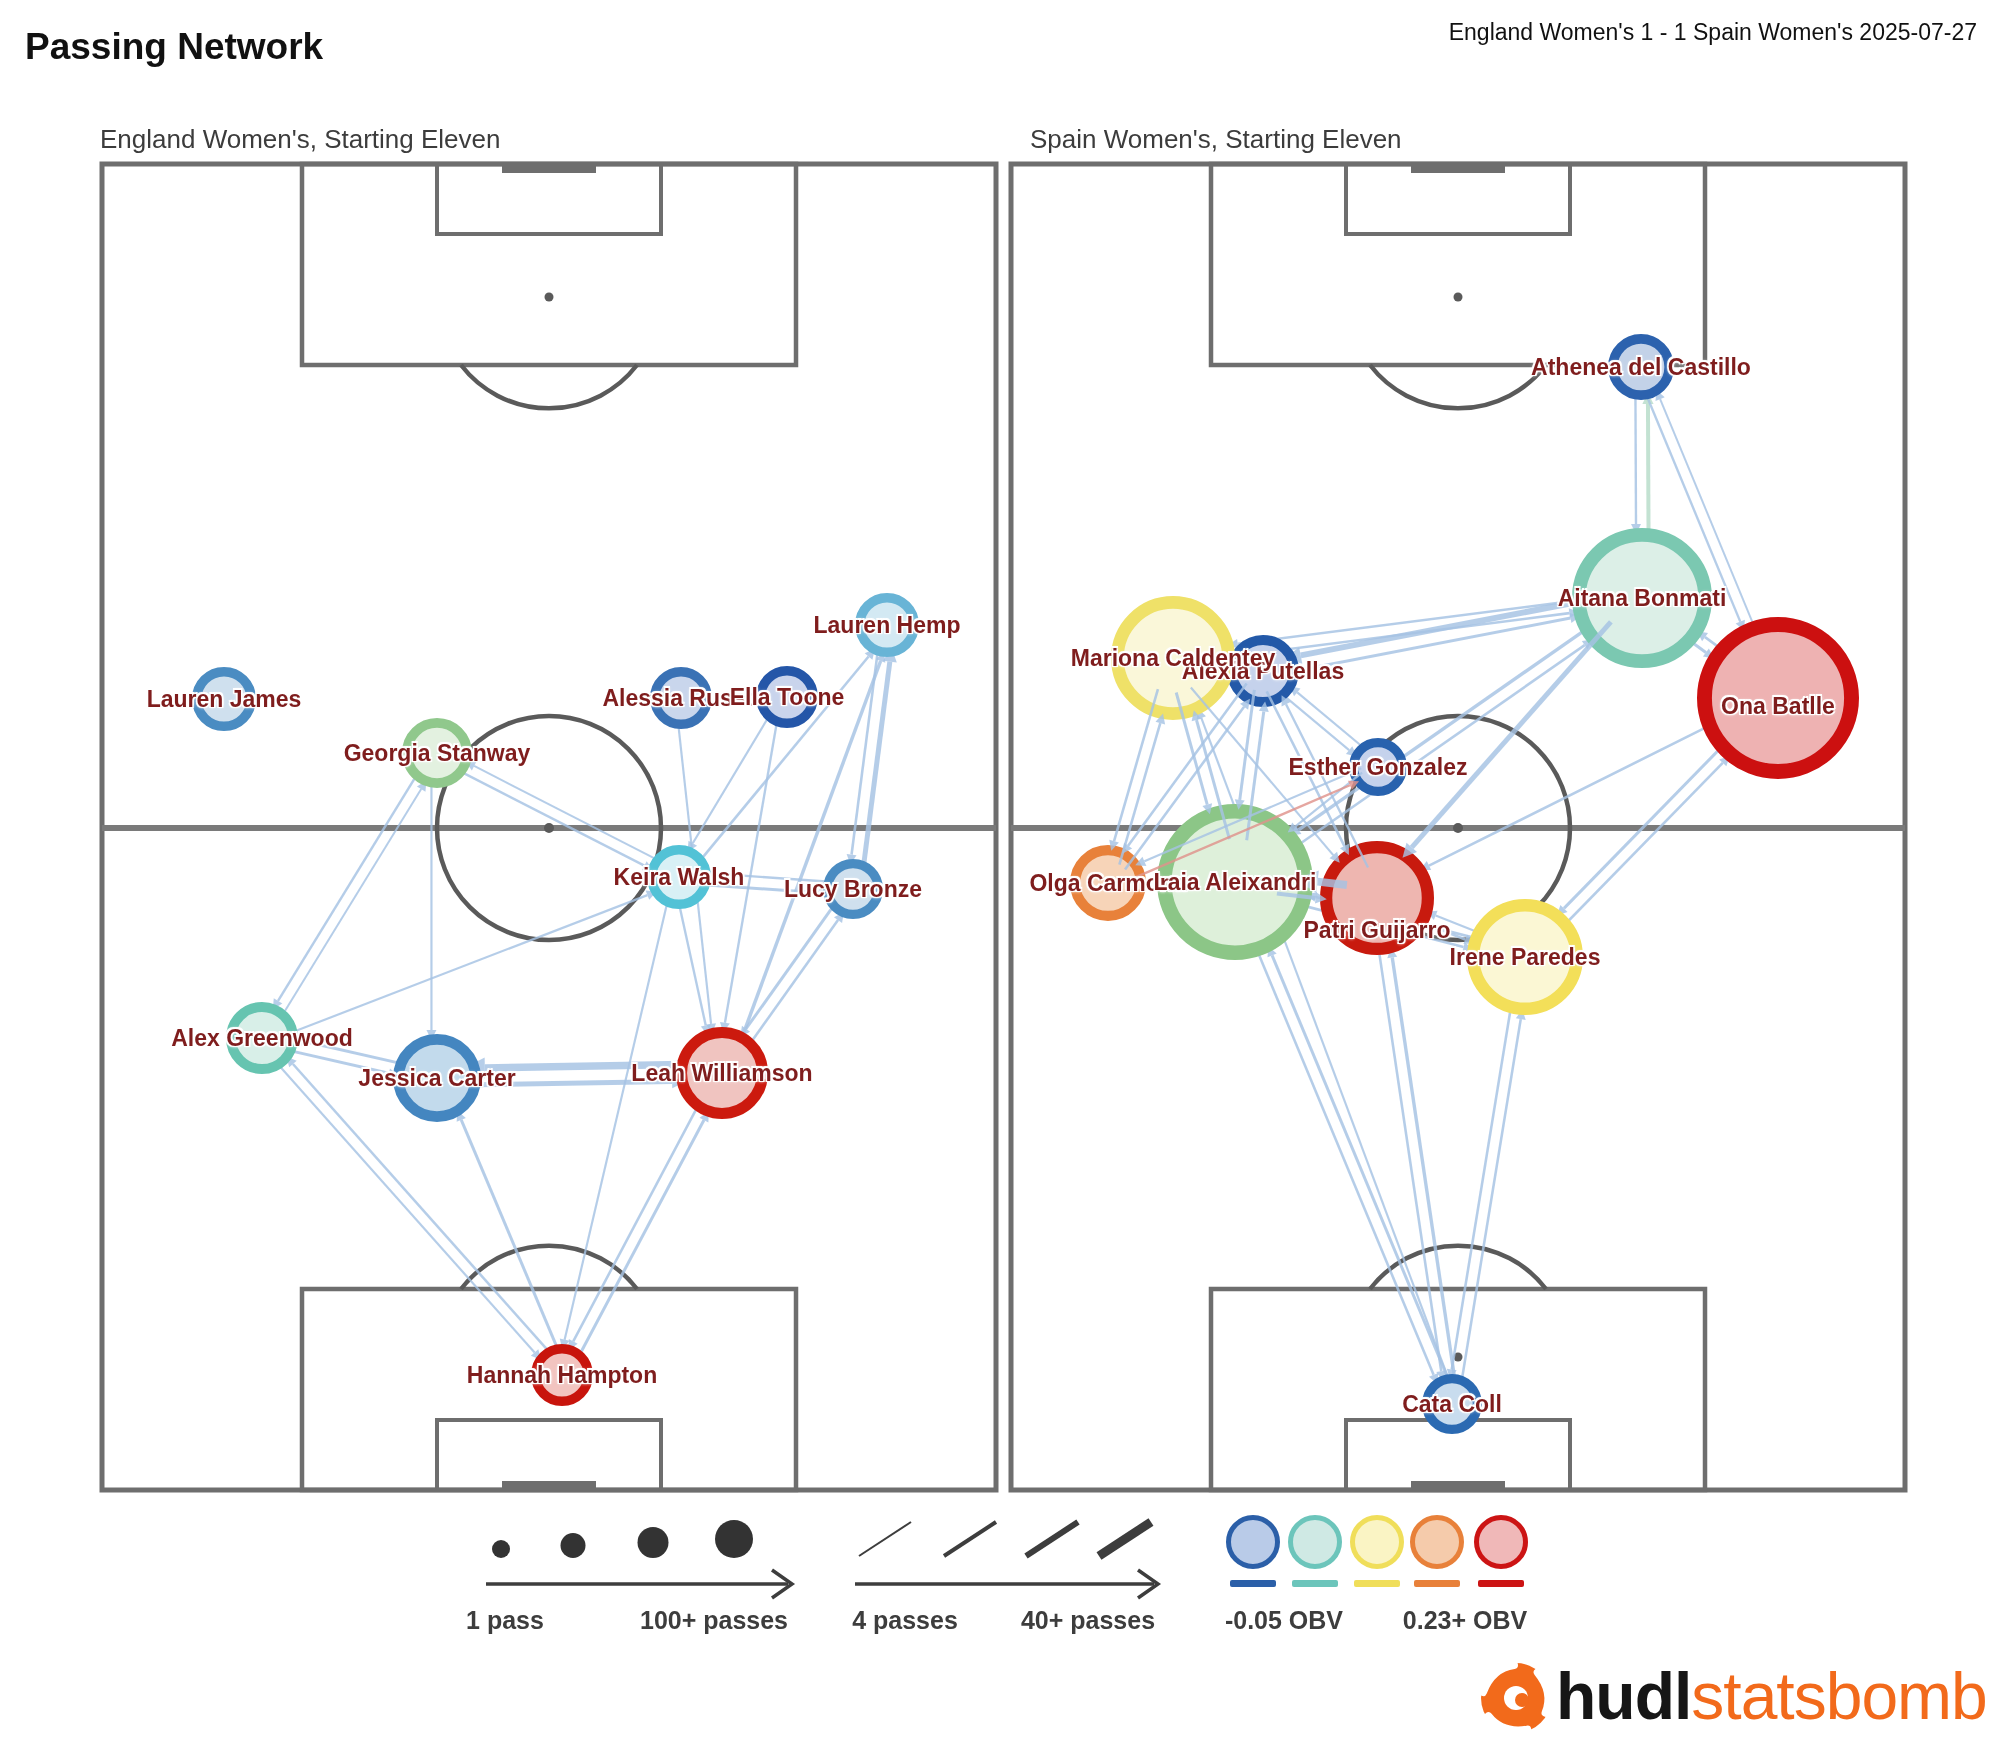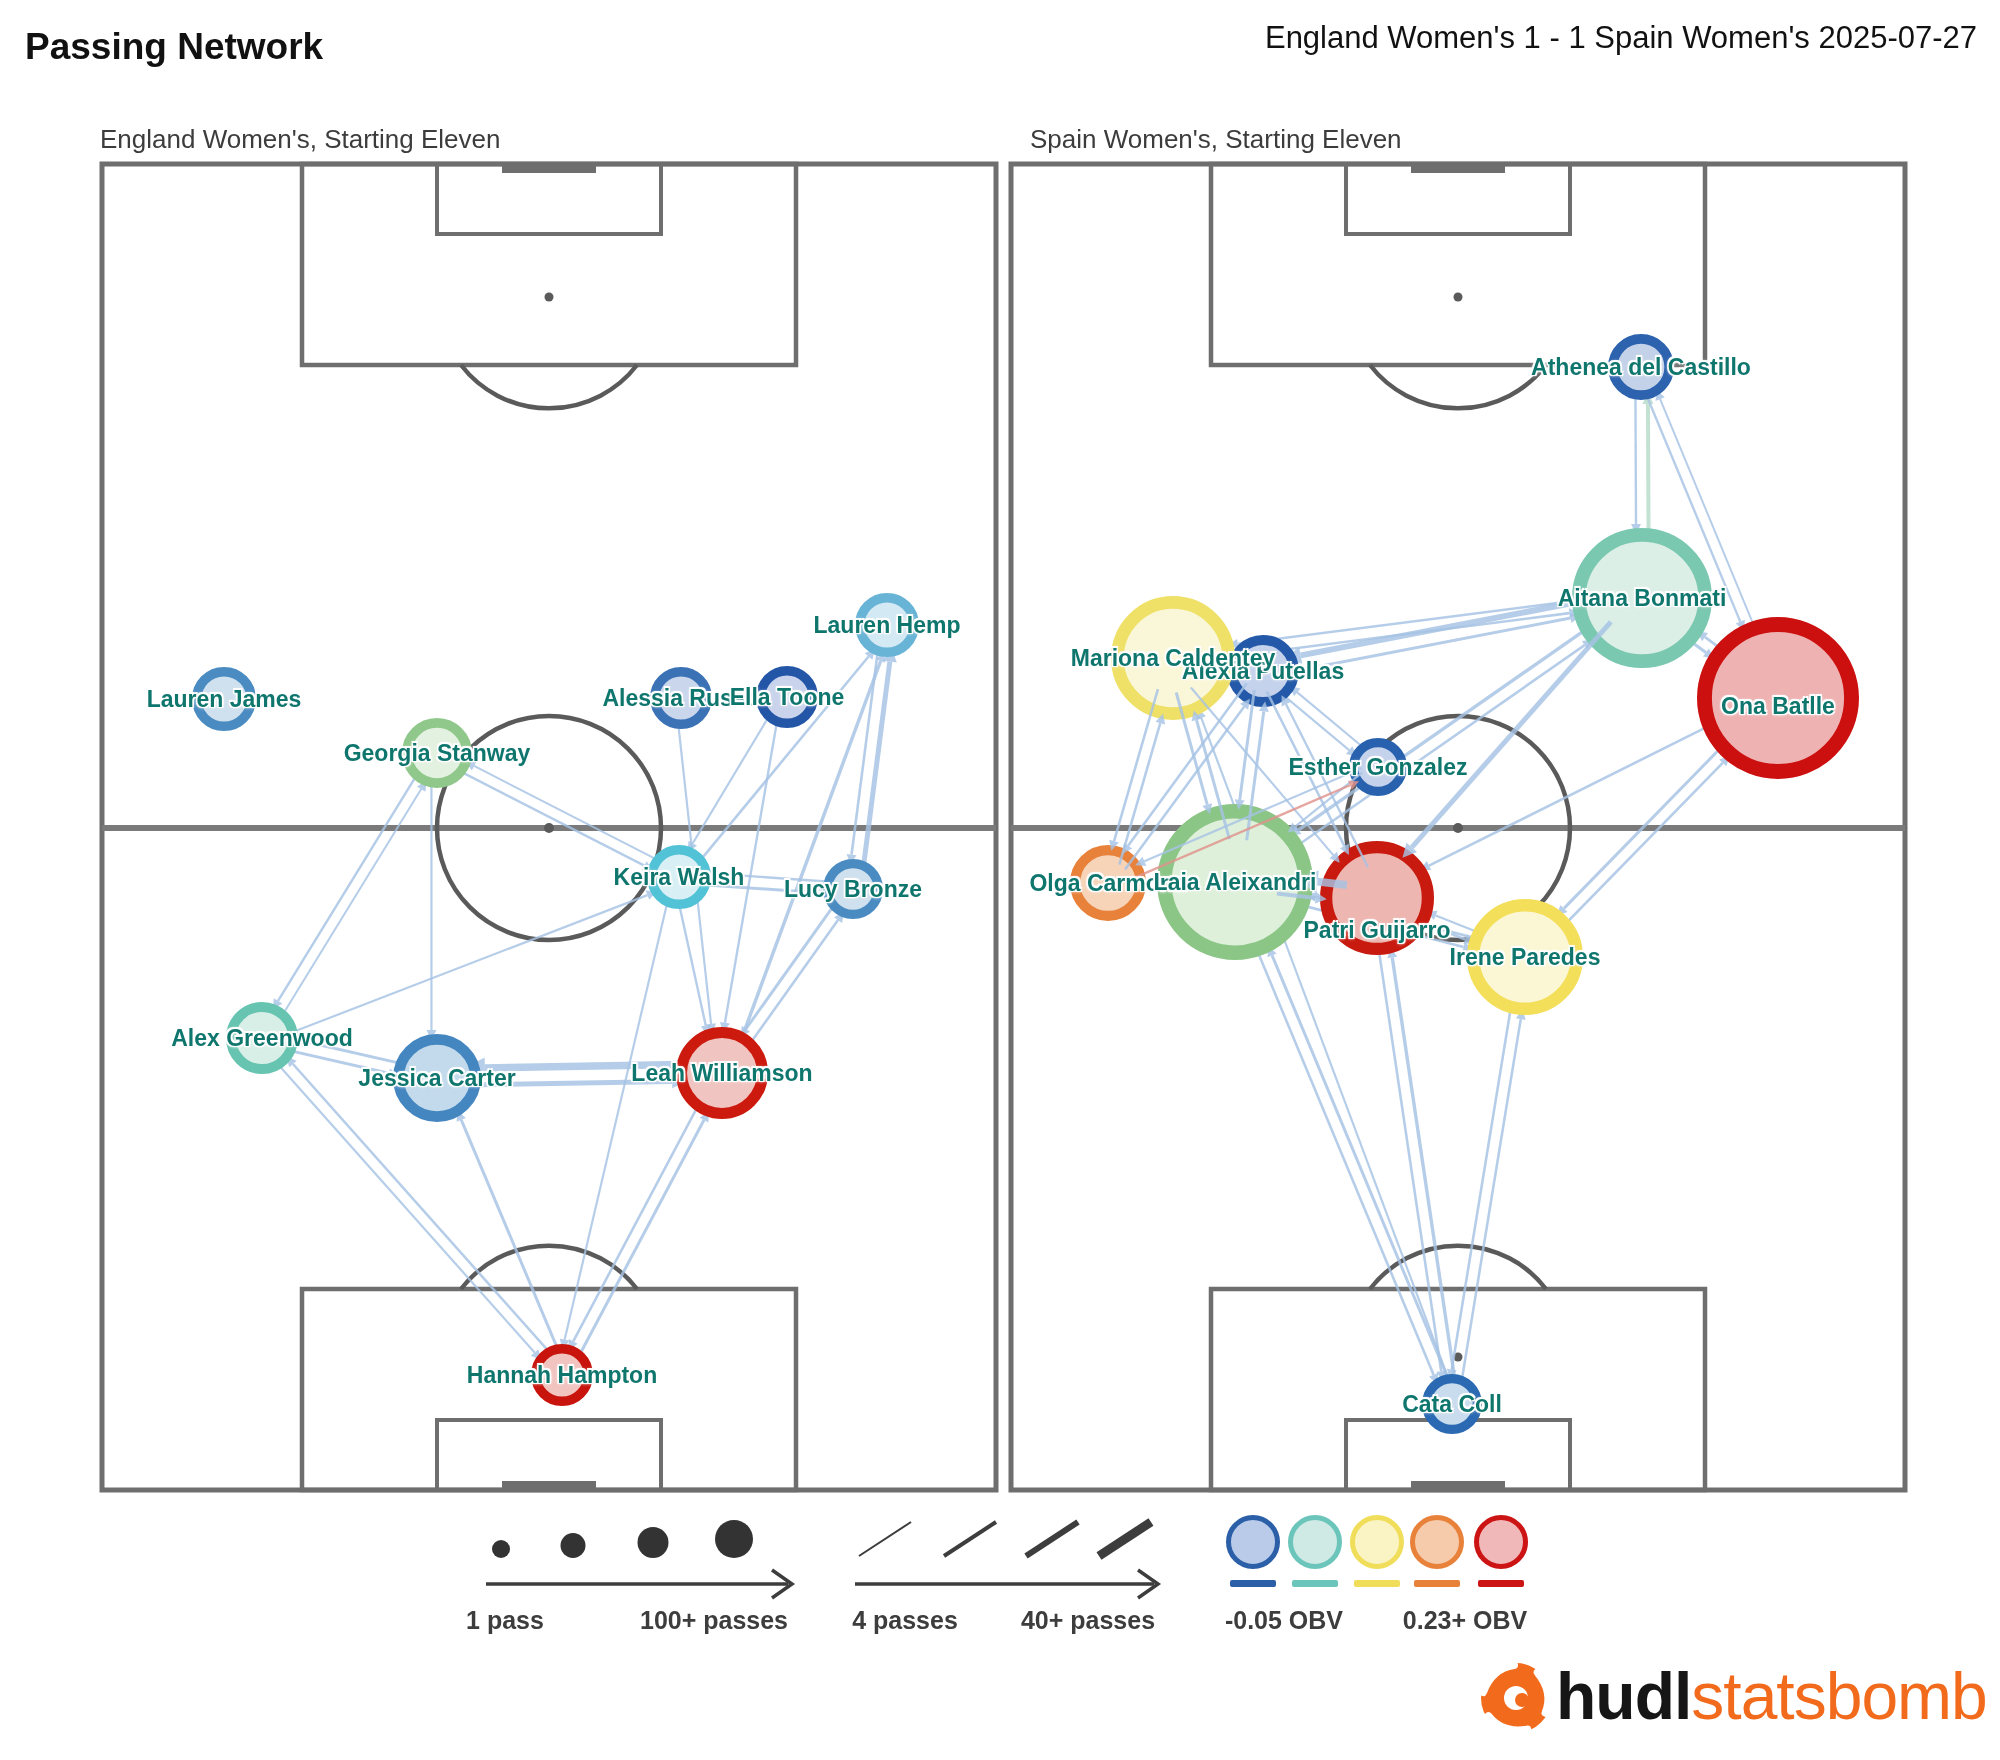--- a/index.html
+++ b/index.html
@@ -1,23 +1,23 @@
 <!DOCTYPE html>
 <html><head>
 <meta charset="utf-8">
 <style>
   html,body{margin:0;padding:0;background:#fff;}
   body{width:2000px;height:1760px;position:relative;overflow:hidden;
        font-family:"Liberation Sans",sans-serif;color:#1a1a1a;}
   #viz{position:absolute;left:0;top:0;}
   .hdr-title{position:absolute;left:25px;top:26px;font-size:37px;font-weight:700;color:#111;}
-  .hdr-right{position:absolute;right:23px;top:16px;text-align:right;font-size:31px;color:#111;line-height:1.45;}
+  .hdr-right{position:absolute;right:23px;top:16px;text-align:right;font-size:23px;color:#111;line-height:1.45;}
   .pitch-title{position:absolute;top:124px;font-size:26px;color:#3c3c3c;}
   #pt-0{left:100px;} #pt-1{left:1030px;}
-  .plabel{position:absolute;transform:translate(-50%,-50%);font-size:23px;font-weight:700;color:#0f766e;
+  .plabel{position:absolute;transform:translate(-50%,-50%);font-size:23px;font-weight:700;color:#7f1d1d;
     white-space:nowrap;
     text-shadow:0 0 3px #fff,0 0 3px #fff,0 0 4px #fff,1.5px 1.5px 0 #fff,-1.5px -1.5px 0 #fff,1.5px -1.5px 0 #fff,-1.5px 1.5px 0 #fff;}
   .leg-label{position:absolute;transform:translate(-50%,0);top:1606px;font-size:25px;font-weight:700;color:#3d3d3d;white-space:nowrap;}
   .logo{position:absolute;top:1652px;left:1556px;font-size:66px;letter-spacing:-1px;white-space:nowrap;line-height:88px;}
   .logo .hudl{font-weight:700;color:#161616;}
   .logo .sb{font-weight:400;color:#f26a1b;}
 </style>
 </head>
 <body>
 

